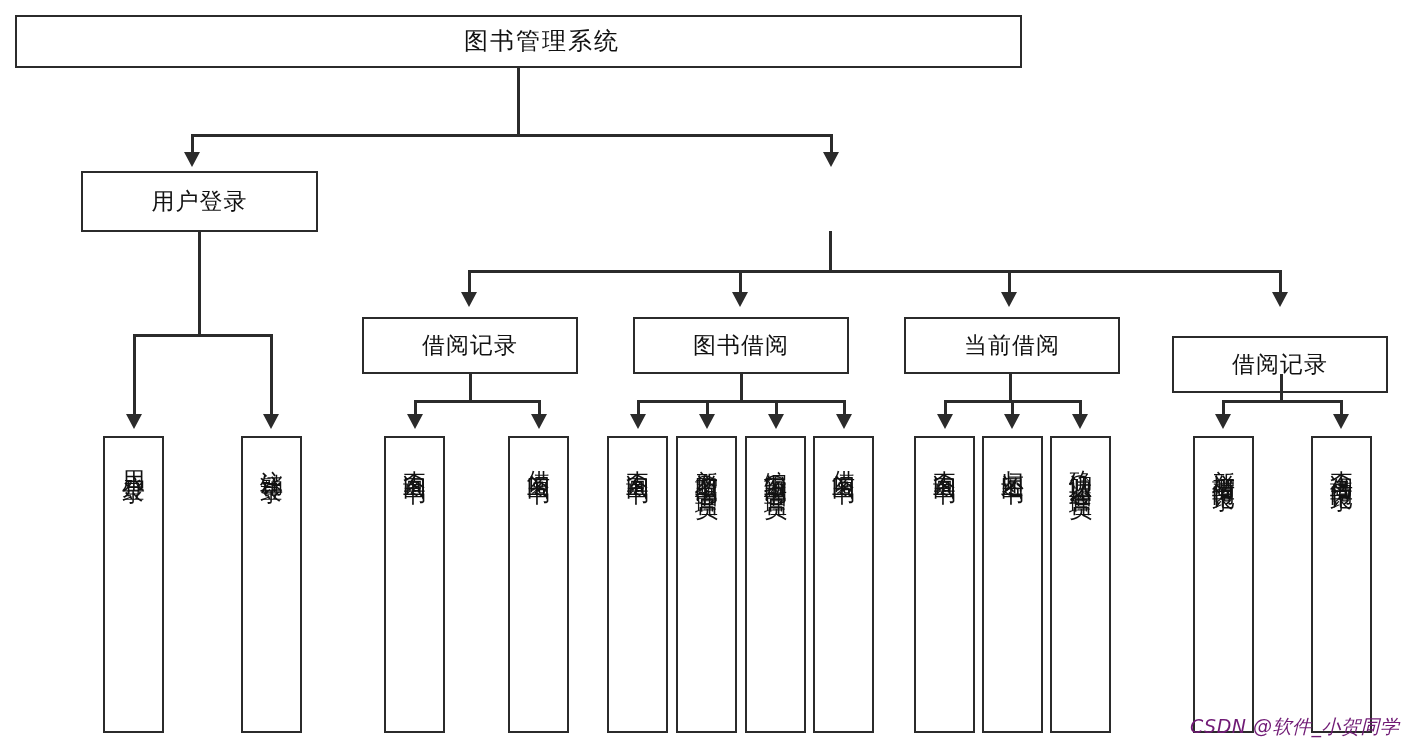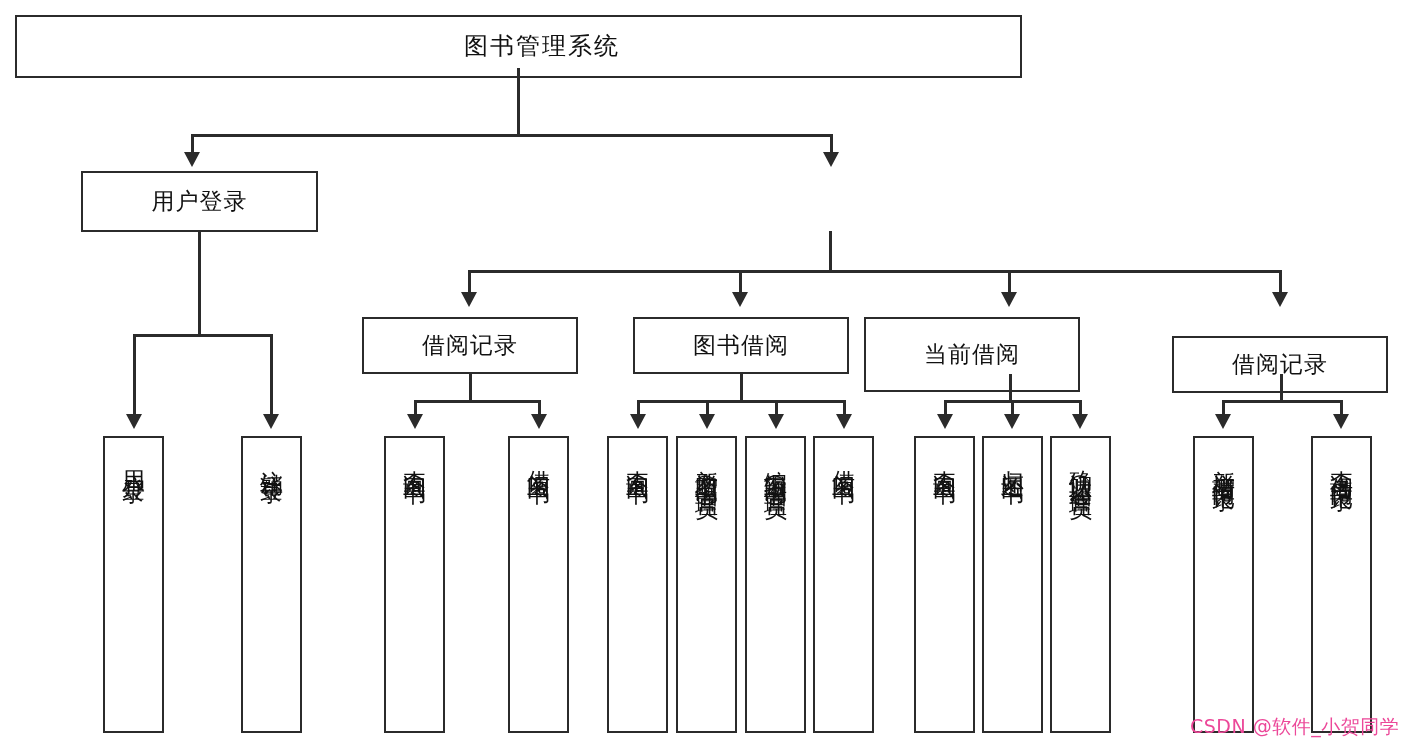--- a/index.html
+++ b/index.html
@@ -62,33 +62,34 @@
   .arrow{
     position:absolute;
     width:0;height:0;
     border-left:8px solid transparent;
     border-right:8px solid transparent;
     border-top:15px solid #2b2b2b;
   }
   
   #watermark{
     position:absolute;
-    color:#ec4899;
+    color:#701a75;
     font-size:19px;
     letter-spacing:0.5px;
     white-space:nowrap;
     pointer-events:none;
+    font-style:italic;
   }
 </style>
 </head>
 <body>
 
 <div id="canvas">
 
-  <div class="node h root" style="left:15px;top:15px;width:1007px;height:63px;padding-left:47px;">
+  <div class="node h root" style="left:15px;top:15px;width:1007px;height:53px;padding-left:47px;">
     <span>图书管理系统</span>
   </div>
 
   <div class="vline" style="left:517px;top:68px;height:68px;"></div>
   <div class="hline" style="left:191px;top:134px;width:641px;"></div>
   <div class="vline" style="left:191px;top:134px;height:20px;"></div>
   <div class="arrow" style="left:184px;top:152px;"></div>
   <div class="vline" style="left:830px;top:134px;height:20px;"></div>
   <div class="arrow" style="left:823px;top:152px;"></div>
 
@@ -113,21 +114,21 @@
   <div class="arrow" style="left:1001px;top:292px;"></div>
   <div class="vline" style="left:1279px;top:270px;height:24px;"></div>
   <div class="arrow" style="left:1272px;top:292px;"></div>
 
   <div class="node h" style="left:362px;top:317px;width:216px;height:57px;">
     <span>借阅记录</span>
   </div>
   <div class="node h" style="left:633px;top:317px;width:216px;height:57px;">
     <span>图书借阅</span>
   </div>
-  <div class="node h" style="left:864px;top:317px;width:216px;height:75px;">
+  <div class="node h" style="left:904px;top:317px;width:216px;height:57px;">
     <span>当前借阅</span>
   </div>
   <div class="node h" style="left:1172px;top:336px;width:216px;height:57px;">
     <span>借阅记录</span>
   </div>
 
   <div class="vline" style="left:469px;top:374px;height:28px;"></div>
   <div class="hline" style="left:414px;top:400px;width:126px;"></div>
   <div class="vline" style="left:414px;top:400px;height:16px;"></div>
   <div class="arrow" style="left:407px;top:414px;"></div>

